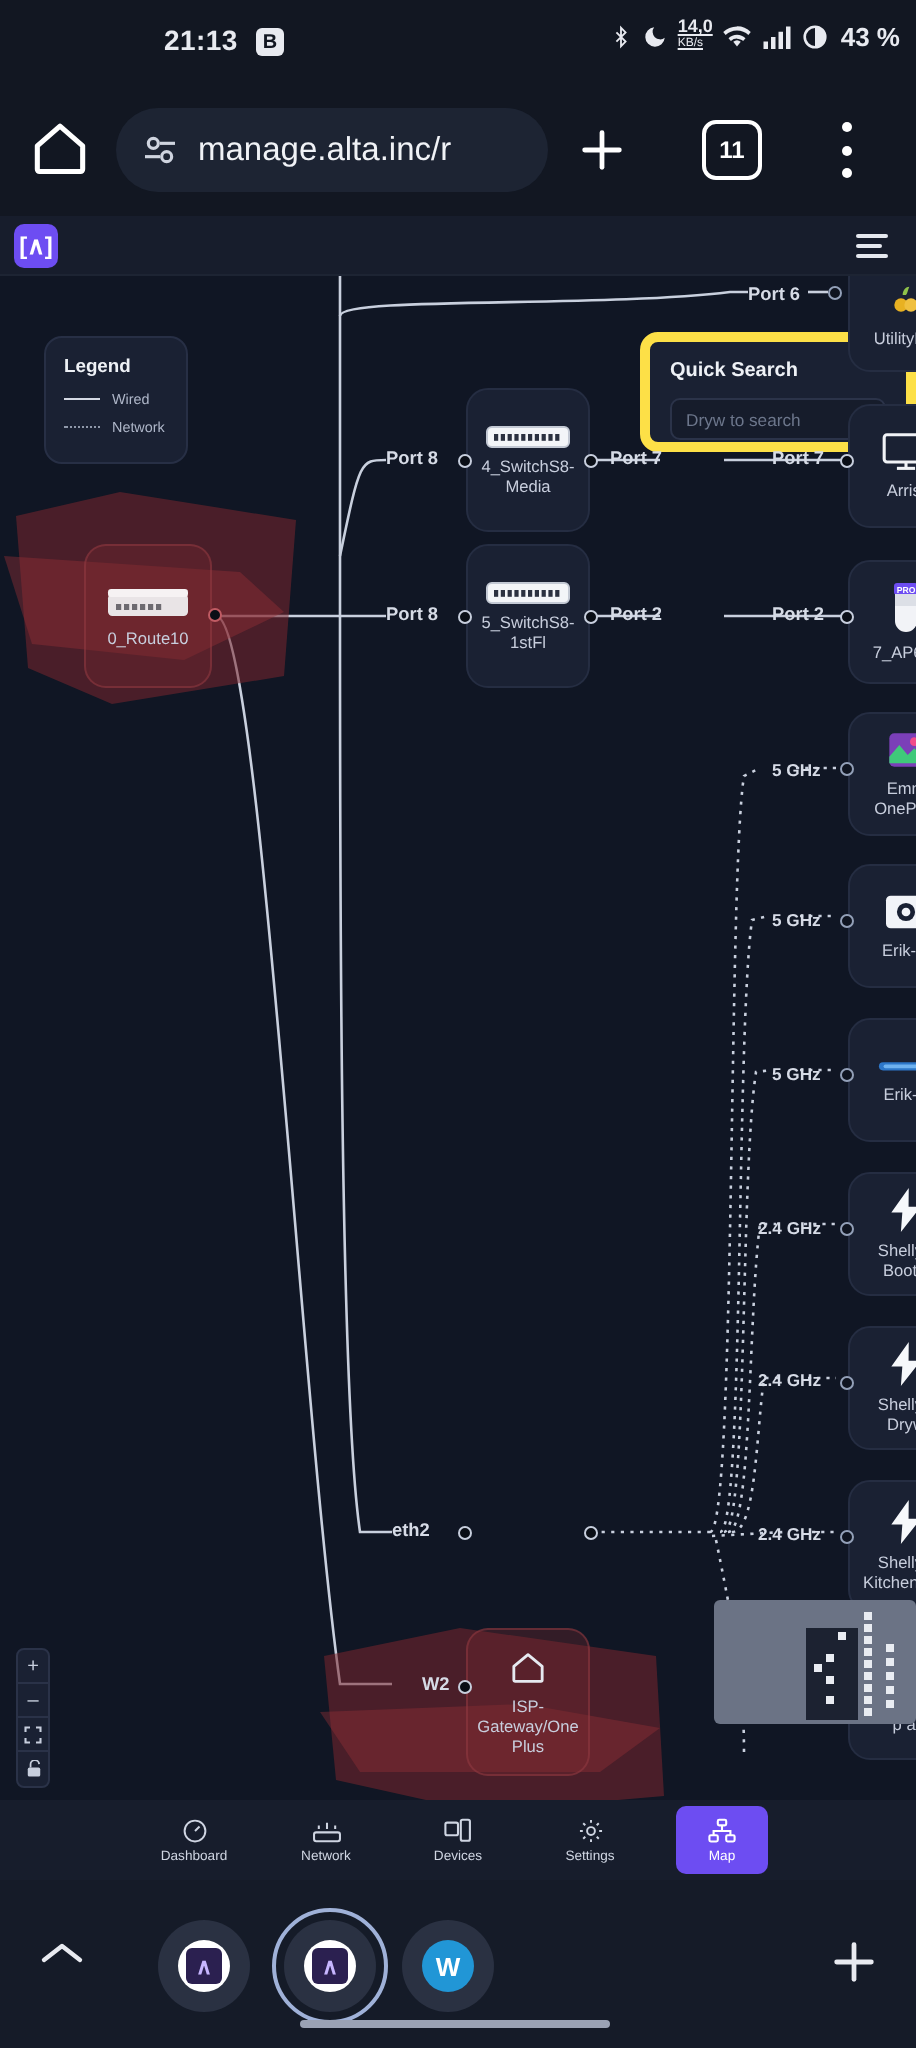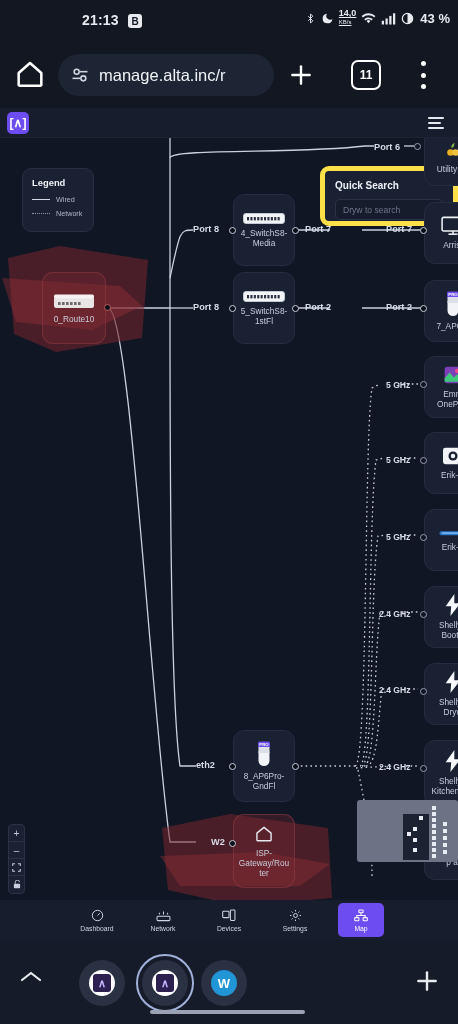--- a/index.html
+++ b/index.html
@@ -418,42 +418,31 @@
     </div>
     <div class="handle filled" style="left:229px; top:167px;"></div>
     <div class="handle filled" style="left:292px; top:167px;"></div>
     <div class="portlabel" style="left:193px; top:164px;">Port 8</div>
     <div class="portlabel" style="left:305px; top:164px;">Port 2</div>
     <div class="portlabel" style="left:386px; top:164px;">Port 2</div>
 
     <div class="portlabel" style="left:374px; top:4px;">Port 6</div>
     <div class="handle" style="left:414px; top:5px;"></div>
 
-    <div class="node" style="left:233px; top:592px; width:62px; height:72px;">
-      <span class="nicon">
-        <svg width="20" height="26" viewBox="0 0 20 26">
-            <rect x="4" y="0.5" width="12" height="6" rx="1.6" fill="#6d4df2"></rect>
-            <text x="10" y="5.4" font-size="4.3" font-family="Liberation Sans" fill="#fff" text-anchor="middle" font-weight="bold">PRO</text>
-            <rect x="4.5" y="6" width="11" height="19" rx="5.5" fill="#f2f3f7"></rect>
-            <rect x="4.5" y="6" width="11" height="6" fill="#dcdfe6"></rect>
-          </svg>
-      </span>
-      <span class="nlabel">8_AP6Pro-GndFl</span>
-    </div>
     <div class="handle filled" style="left:229px; top:625px;"></div>
     <div class="handle filled" style="left:292px; top:625px;"></div>
     <div class="portlabel" style="left:196px; top:622px;">eth2</div>
 
     <div class="node highlight" style="left:233px; top:676px; width:62px; height:74px;">
       <span class="nicon">
         <svg width="22" height="20" viewBox="0 0 24 24" fill="none" stroke="#e6e9f0" stroke-width="1.7" stroke-linejoin="round">
             <path d="M3.5 11L12 4l8.5 7v8.2a.8.8 0 01-.8.8H4.3a.8.8 0 01-.8-.8z"></path>
           </svg>
       </span>
-      <span class="nlabel">ISP-Gateway/Router</span>
+      <span class="nlabel">ISP-Gateway/OnePlus</span>
     </div>
     <div class="handle filled" style="left:229px; top:702px;"></div>
     <div class="portlabel" style="left:211px; top:699px;">W2</div>
 
     <div class="node" style="left:424px; top:-10px; width:58px; height:58px;">
       <span class="nicon">
         <svg width="20" height="20" viewBox="0 0 24 24">
             <circle cx="9" cy="15" r="4" fill="#e8b122"></circle>
             <circle cx="15" cy="15" r="4" fill="#f0c040"></circle>
             <path d="M10 9c0-3 2-5 4-5-1 2-1 4-2 5z" fill="#8fc24a"></path>

